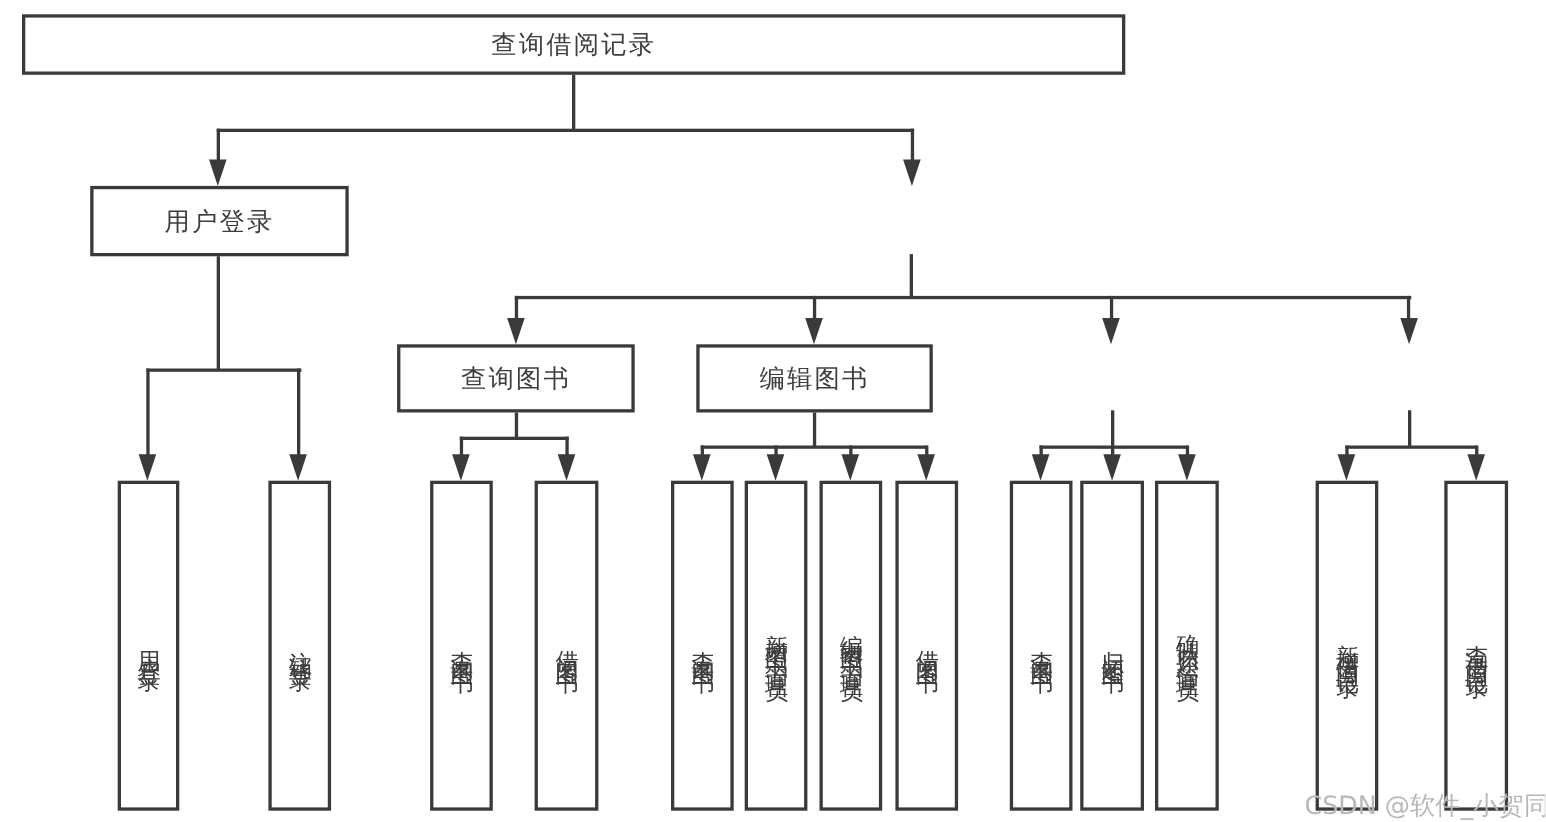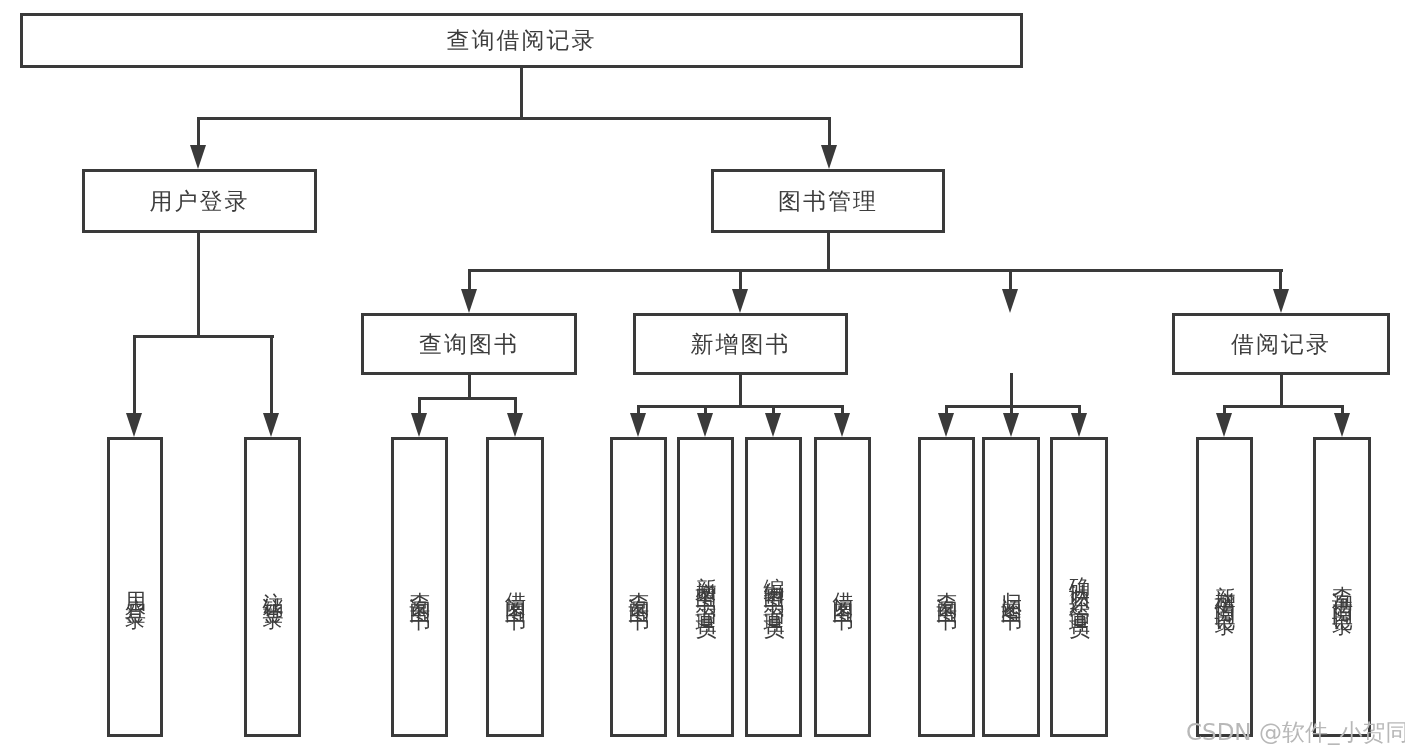--- a/index.html
+++ b/index.html
@@ -52,36 +52,30 @@
 <div class="canvas">
 
   <div class="box" style="left:20px;top:13px;width:1003px;height:55px">
     <span>查询借阅记录</span>
   </div>
 
   <div class="box" style="left:82px;top:169px;width:235px;height:64px">
     <span>用户登录</span>
   </div>
 
-  <div class="box" style="left:711px;top:169px;width:234px;height:64px">
-    <span>图书管理</span>
-  </div>
 
   <div class="box" style="left:361px;top:313px;width:216px;height:62px">
     <span>查询图书</span>
   </div>
 
   <div class="box" style="left:633px;top:313px;width:215px;height:62px">
-    <span>新增图书</span>
+    <span>编辑图书</span>
   </div>
 
 
-  <div class="box" style="left:1172px;top:313px;width:218px;height:62px">
-    <span>借阅记录</span>
-  </div>
 
   <div class="box leaf" style="left:107px;top:437px;width:56px;height:300px">
     <span class="vtext">用户登录</span>
   </div>
   <div class="box leaf" style="left:244px;top:437px;width:57px;height:300px">
     <span class="vtext">注销登录</span>
   </div>
 
   <div class="box leaf" style="left:391px;top:437px;width:57px;height:300px">
     <span class="vtext">查询图书</span>

